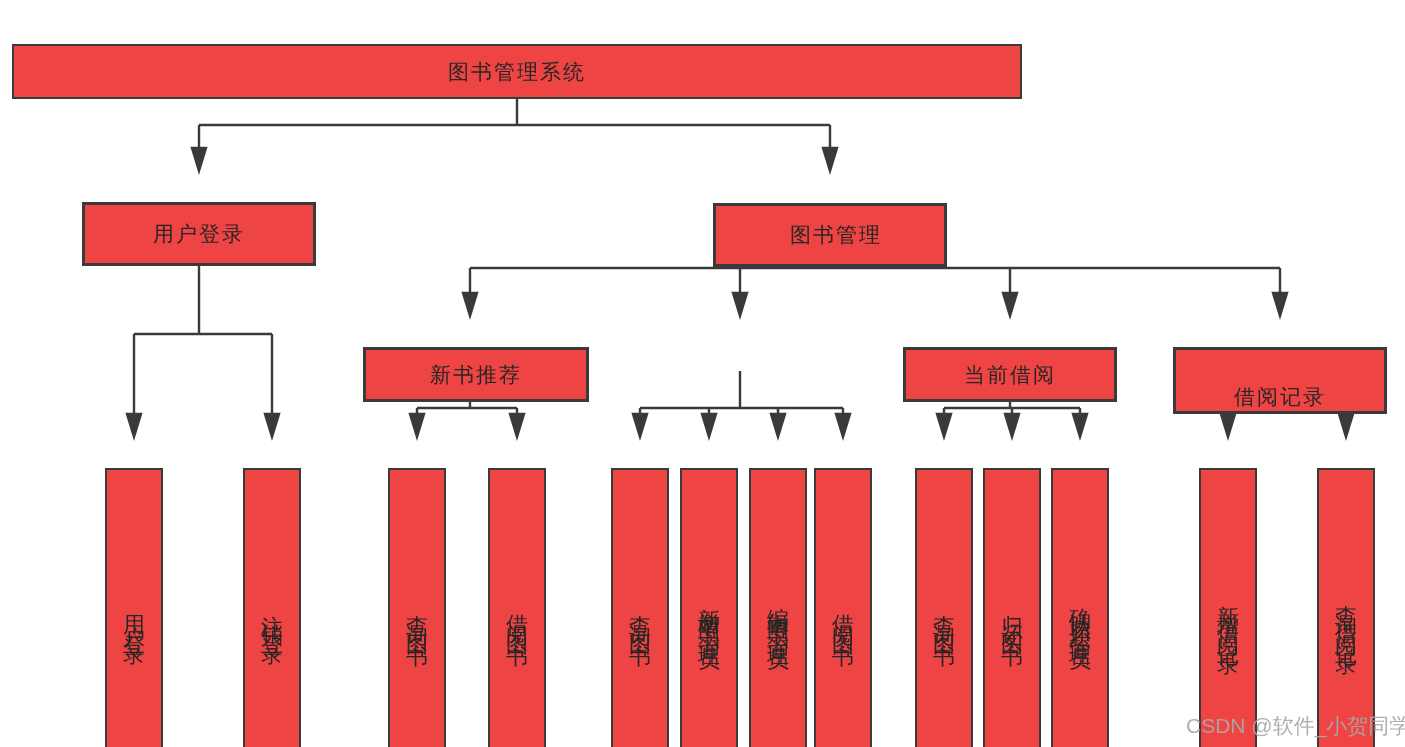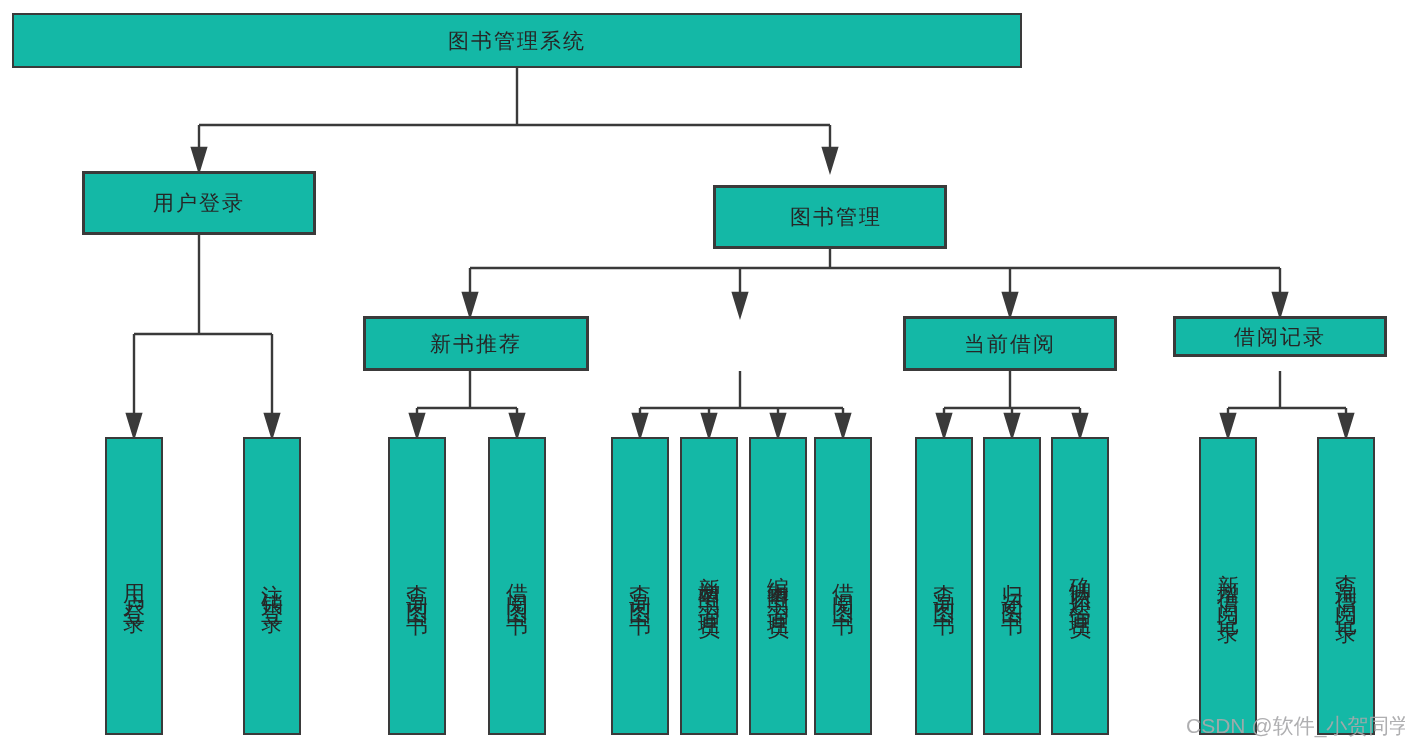--- a/index.html
+++ b/index.html
@@ -16,28 +16,29 @@
     overflow: hidden;
   }
   .connectors {
     position: absolute;
     left: 0; top: 0;
     width: 1405px; height: 747px;
     z-index: 0;
   }
   .node {
     position: absolute;
-    background: #14b8a6;
+    background: #ef4444;
     border: 2px solid #3a3a3a;
     box-sizing: border-box;
     display: flex;
     align-items: center;
     justify-content: center;
     z-index: 1;
     color: #262626;
+    margin-top: 31px;
   }
   .node.lvl {
     border-width: 3px;
   }
   .hlabel {
     font-size: 21px;
     letter-spacing: 2px;
     white-space: nowrap;
   }
   .leaf {
@@ -150,31 +151,31 @@
     </g>
   </svg>
 
   <div class="node" style="left:12px; top:13px; width:1010px; height:55px;">
     <span class="hlabel">图书管理系统</span>
   </div>
 
   <div class="node lvl" style="left:82px; top:171px; width:234px; height:64px;">
     <span class="hlabel">用户登录</span>
   </div>
-  <div class="node lvl" style="left:713px; top:185px; width:234px; height:64px;padding-left:12px;">
+  <div class="node lvl" style="left:713px; top:172px; width:234px; height:64px;padding-left:12px;">
     <span class="hlabel">图书管理</span>
   </div>
 
   <div class="node lvl" style="left:363px; top:316px; width:226px; height:55px;">
     <span class="hlabel">新书推荐</span>
   </div>
   <div class="node lvl" style="left:903px; top:316px; width:214px; height:55px;">
     <span class="hlabel">当前借阅</span>
   </div>
-  <div class="node lvl" style="left:1173px; top:316px; width:214px; height:41px;">
+  <div class="node lvl" style="left:1173px; top:316px; width:214px; height:67px;align-items:flex-end;">
     <span class="hlabel">借阅记录</span>
   </div>
 
   <div class="node leaf" style="left:105px;">
     <span class="vlabel">用户登录</span>
   </div>
   <div class="node leaf" style="left:243px;">
     <span class="vlabel">注销登录</span>
   </div>
   <div class="node leaf" style="left:388px;">

